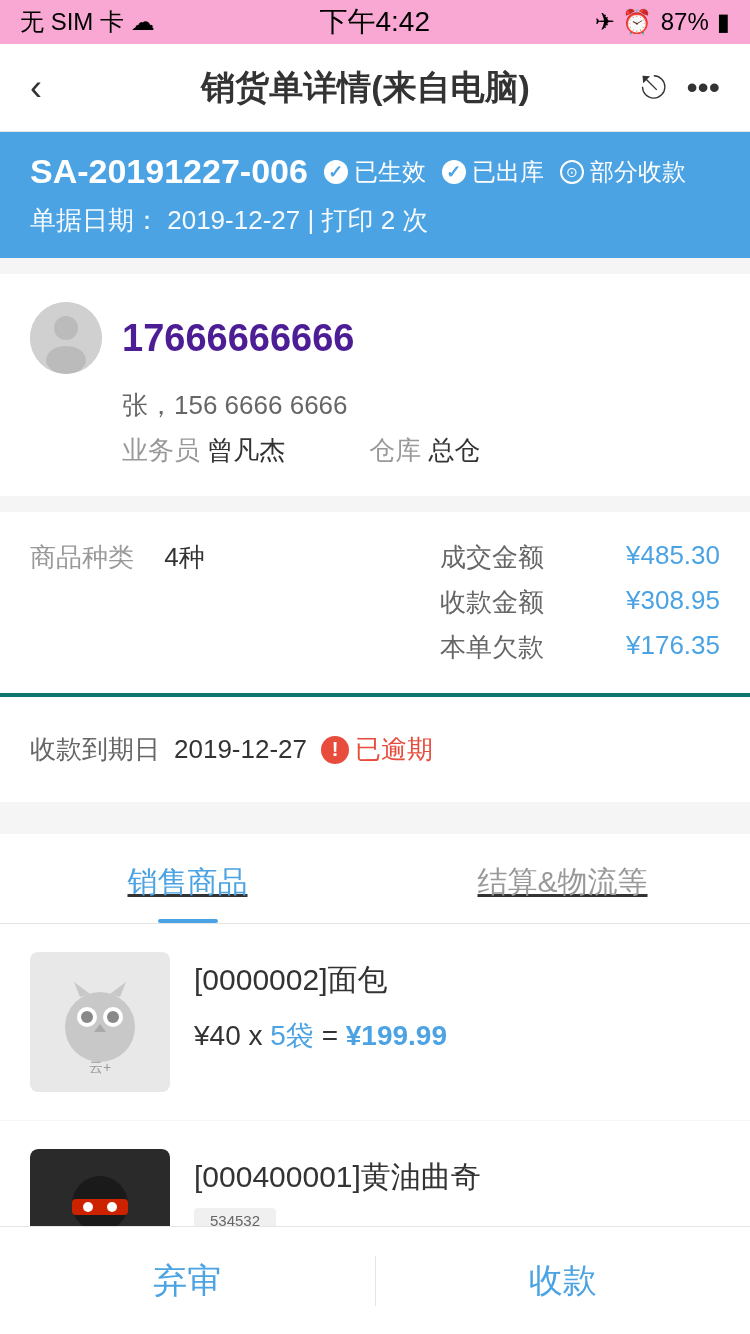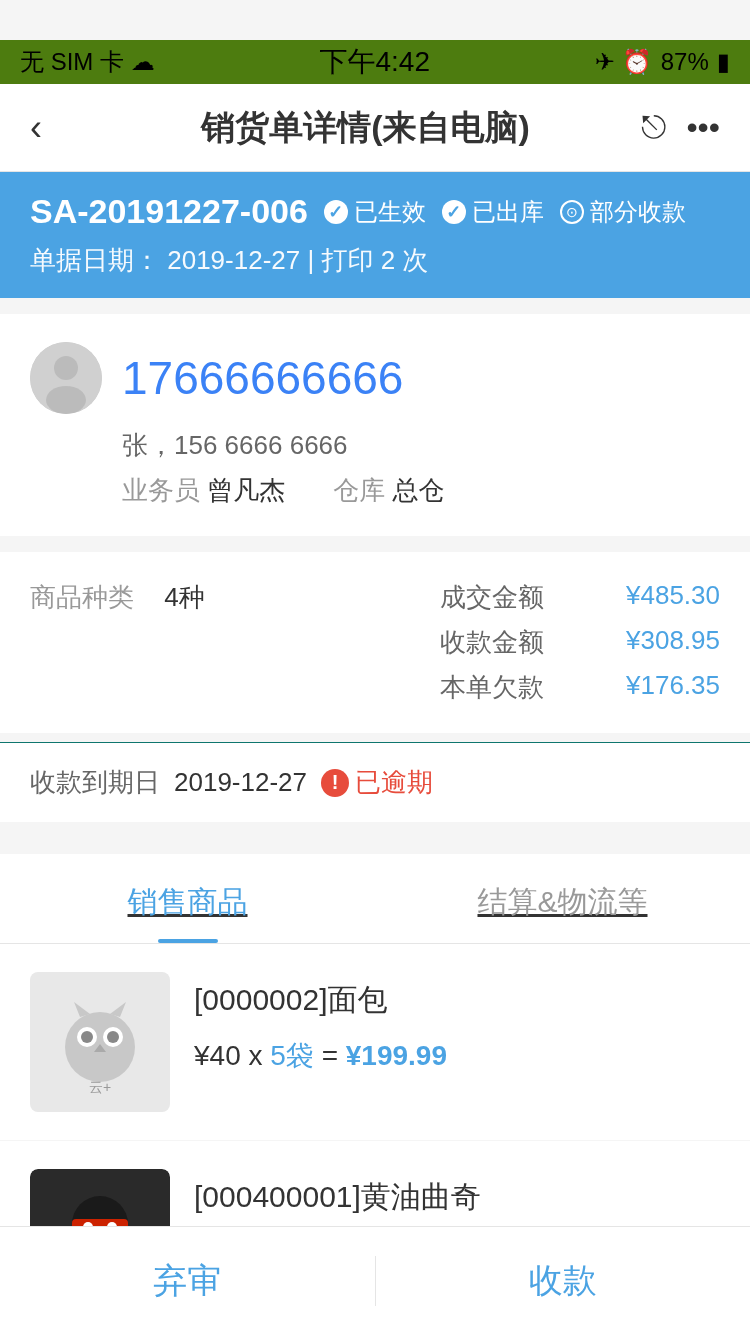--- a/index.html
+++ b/index.html
@@ -9,28 +9,27 @@
       min-height: 1334px;
       font-family: -apple-system, 'PingFang SC', 'Helvetica Neue', Arial, sans-serif;
       background: #f5f5f5;
       font-size: 28px;
       color: #333;
     }
 
     
     .status-bar {
       height: 44px;
-      background: #4d7c0f;
+      background: #f9a8d4;
       display: flex;
       align-items: center;
       justify-content: space-between;
       padding: 0 20px;
       font-size: 24px;
       color: #000;
-      margin-top: 40px;
     }
     .status-bar-left {
       display: flex;
       align-items: center;
       gap: 10px;
     }
     .status-bar-center {
       font-size: 28px;
       font-weight: 500;
     }
@@ -144,36 +143,36 @@
       align-items: center;
       justify-content: center;
       overflow: hidden;
       flex-shrink: 0;
     }
     .avatar svg {
       width: 72px;
       height: 72px;
     }
     .customer-name {
-      font-size: 46px;
-      font-weight: 400;
-      color: #3b82f6;
+      font-size: 38px;
+      font-weight: 700;
+      color: #4c1d95;
     }
     .customer-info-row {
       font-size: 26px;
       color: #666;
       margin-bottom: 10px;
       padding-left: 92px;
     }
     .customer-meta-row {
       display: flex;
       padding-left: 92px;
       font-size: 26px;
       color: #666;
-      gap: 48px;
+      gap: 84px;
     }
     .meta-label {
       color: #999;
     }
     .meta-value {
       color: #333;
     }
 
     
     .divider {
@@ -225,23 +224,23 @@
       color: #666;
     }
     .amount-value {
       color: #4ba3e3;
       font-weight: 500;
     }
 
     
     .due-section {
       background: #fff;
-      padding: 22px 30px;
-      margin-top: 9px;
-      border-top: 1px solid #0f766e;
+      padding: 35px 30px;
+      margin-top: 0;
+      border-top: 4px solid #0f766e;
       display: flex;
       align-items: center;
       gap: 14px;
       font-size: 26px;
     }
     .due-label {
       color: #666;
     }
     .due-date {
       color: #333;

